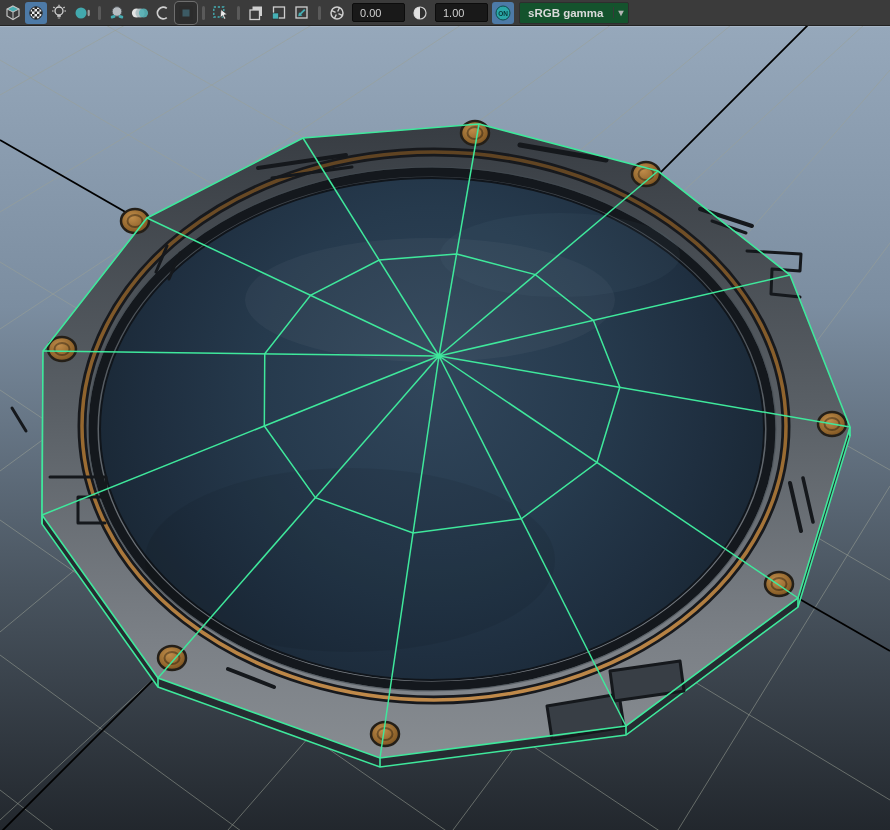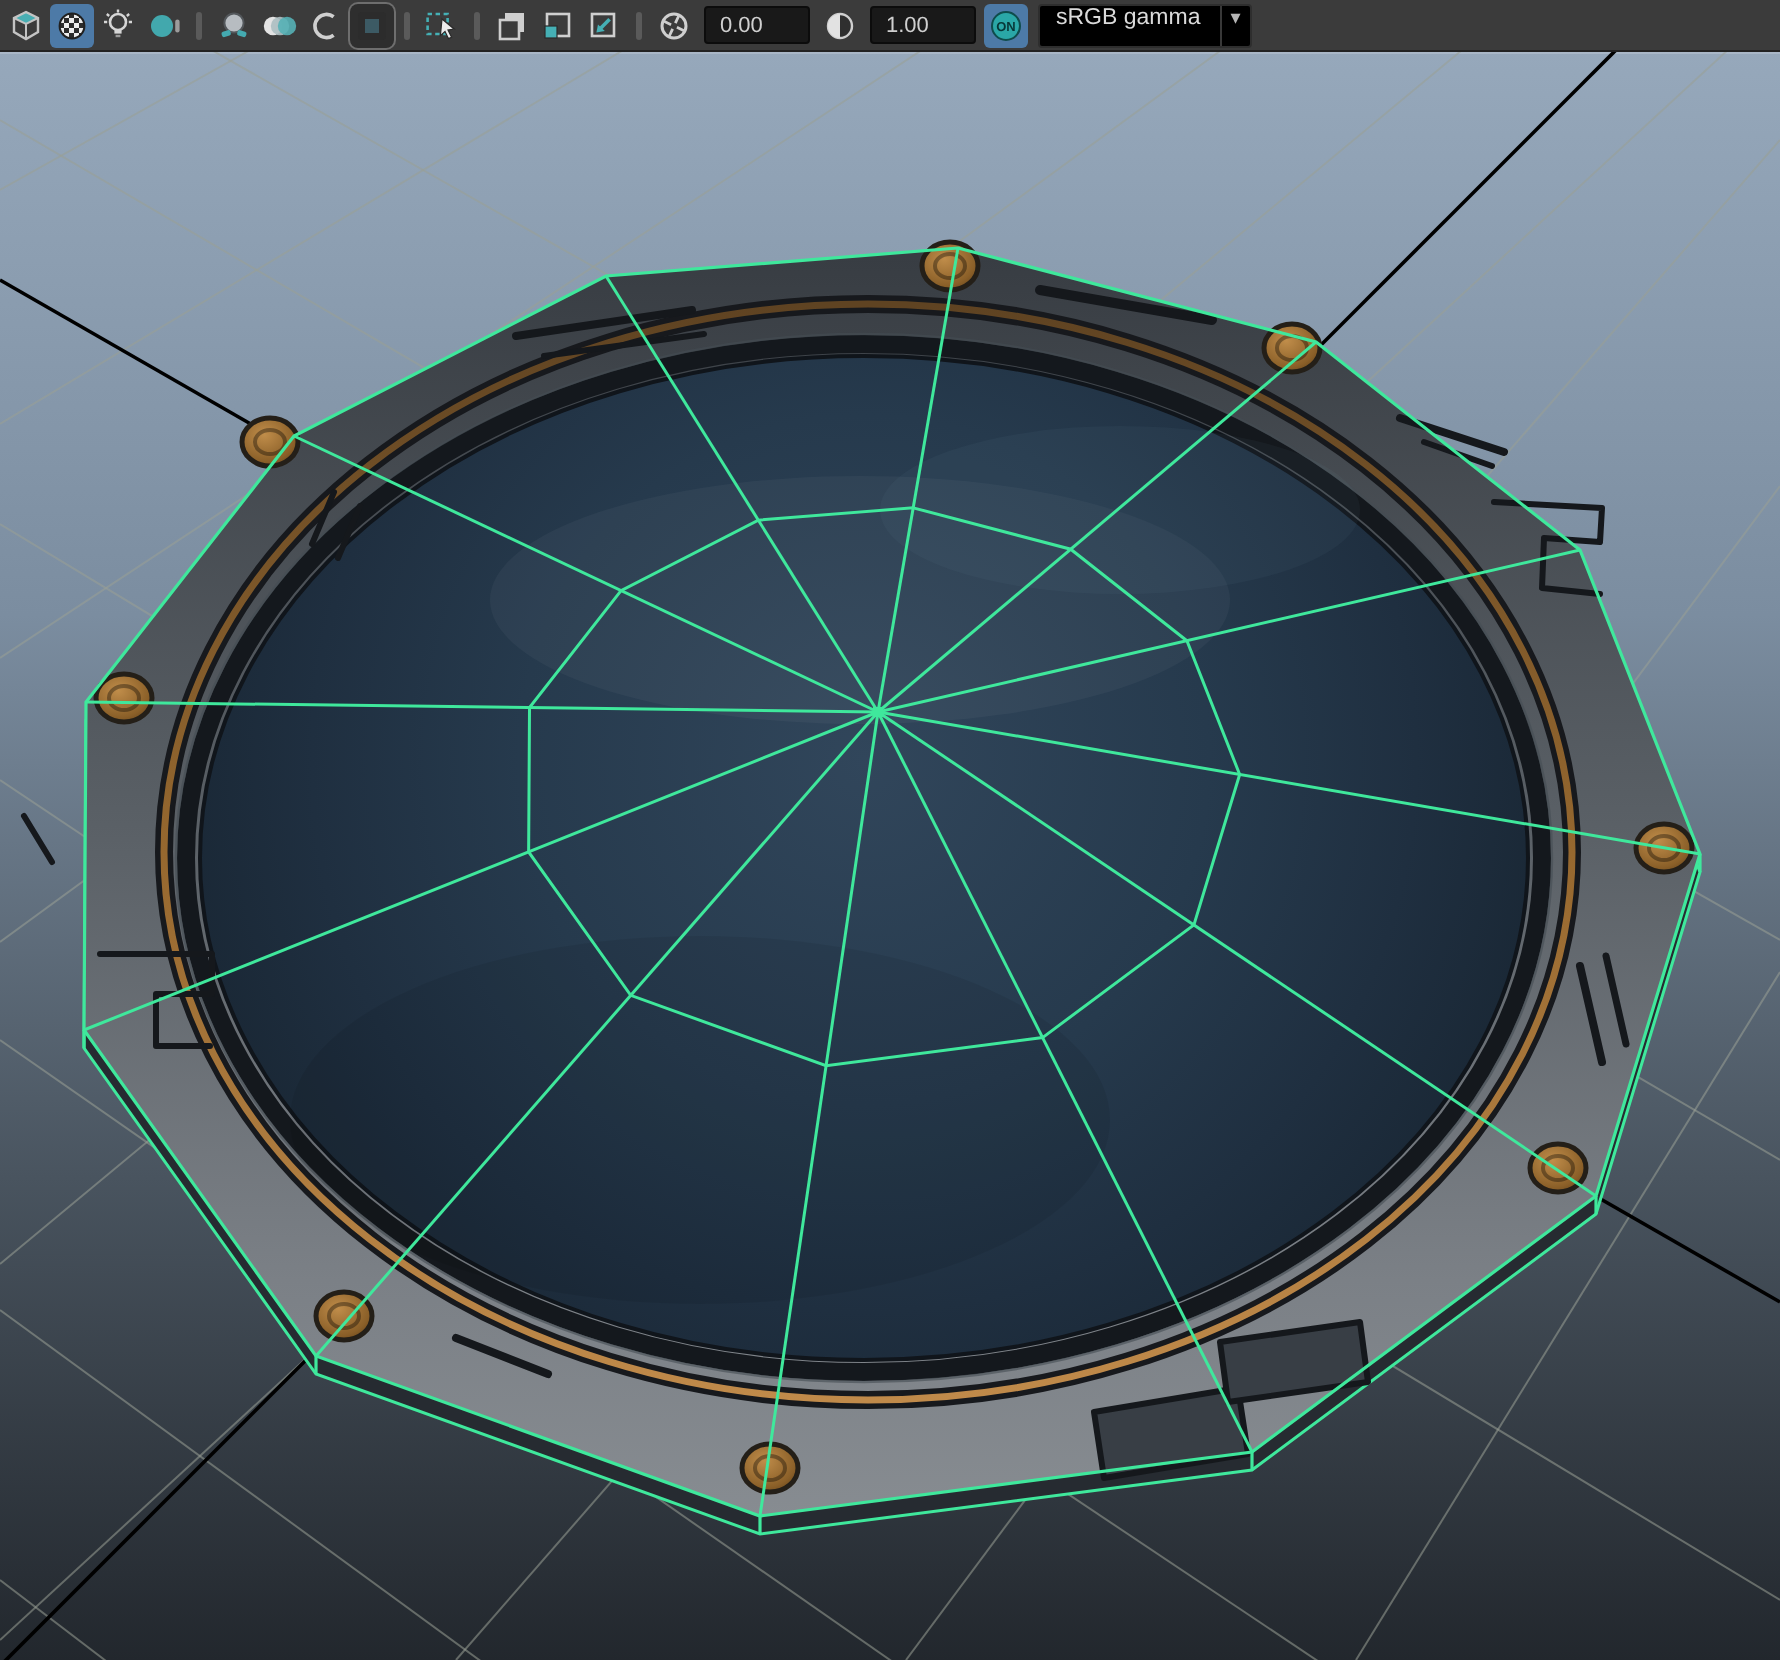--- a/index.html
+++ b/index.html
@@ -10,22 +10,22 @@
   .toolbar{position:absolute;top:0;left:0;width:890px;height:26px;
     background:#3b3b3b;border-bottom:1px solid #222;
     display:flex;align-items:center;padding-left:2px;box-sizing:border-box;gap:1px;}
   .tbtn{width:22px;height:22px;border-radius:3px;display:flex;align-items:center;
     justify-content:center;flex:0 0 auto;}
   .tbtn.active{background:#4d7aa7;}
   .tbtn.framed{background:#2e2e2e;box-shadow:0 0 0 1px #6e6e6e;border-radius:4px;}
   .sep{width:3px;height:14px;border-radius:2px;background:#5a5a5a;margin:0 4px;flex:0 0 auto;}
   .tfield{width:44px;height:17px;background:#191919;border:1px solid #0c0c0c;border-radius:2px;
     color:#cfcfcf;font-size:11px;padding:0 0 0 7px;margin:0 3px;font-family:"Liberation Sans",sans-serif;}
-  .dropdown{height:20px;background:#000000;border:1px solid #2e2e2e;border-radius:2px;
-    display:flex;margin-left:4px;min-width:86px;}
+  .dropdown{height:20px;background:#14532d;border:1px solid #2e2e2e;border-radius:2px;
+    display:flex;align-items:center;margin-left:4px;min-width:86px;font-weight:bold;}
   .dropdown .lbl{color:#dadada;font-size:11.5px;padding:0 10px 0 8px;white-space:nowrap;}
   .dropdown .chev{color:#b5b5b5;font-size:10px;padding:0 5px 0 4px;border-left:1px solid #383838;}
 
   
   .viewport{position:absolute;top:26px;left:0;width:890px;height:804px;
     background:linear-gradient(180deg,#96a8bb 0%,#7b8da0 35%,#49545f 70%,#22272d 100%);
     box-shadow:inset 0 1px 0 rgba(255,255,255,.18);}
   .viewport svg{position:absolute;top:0;left:0;}
 </style>
 </head>

